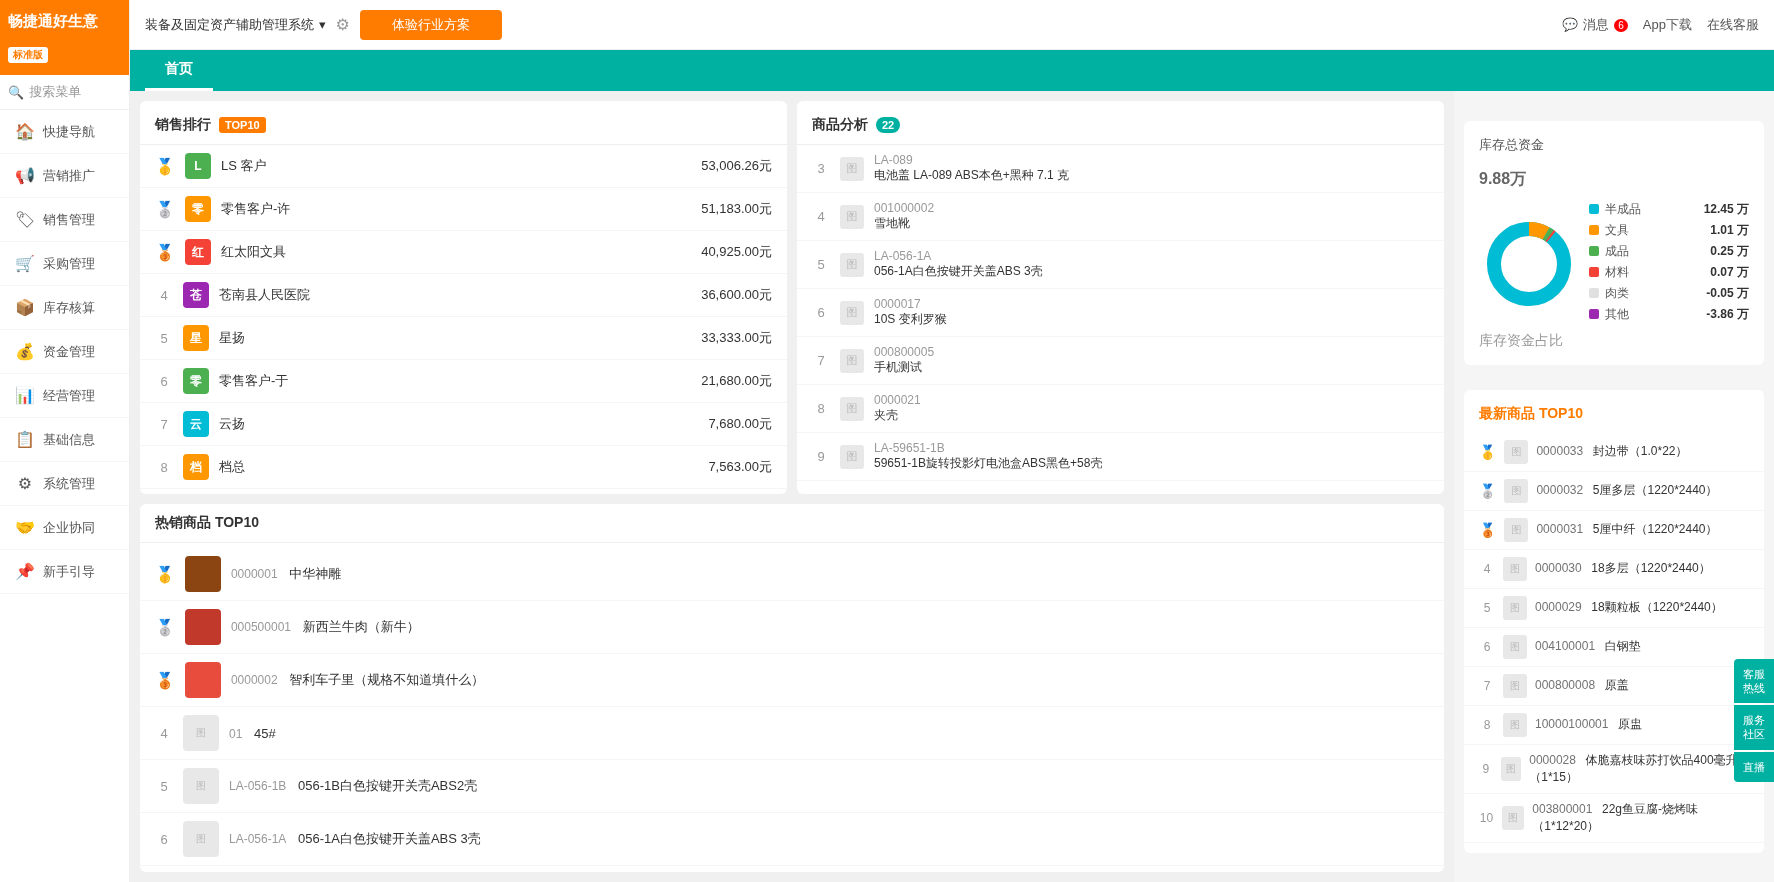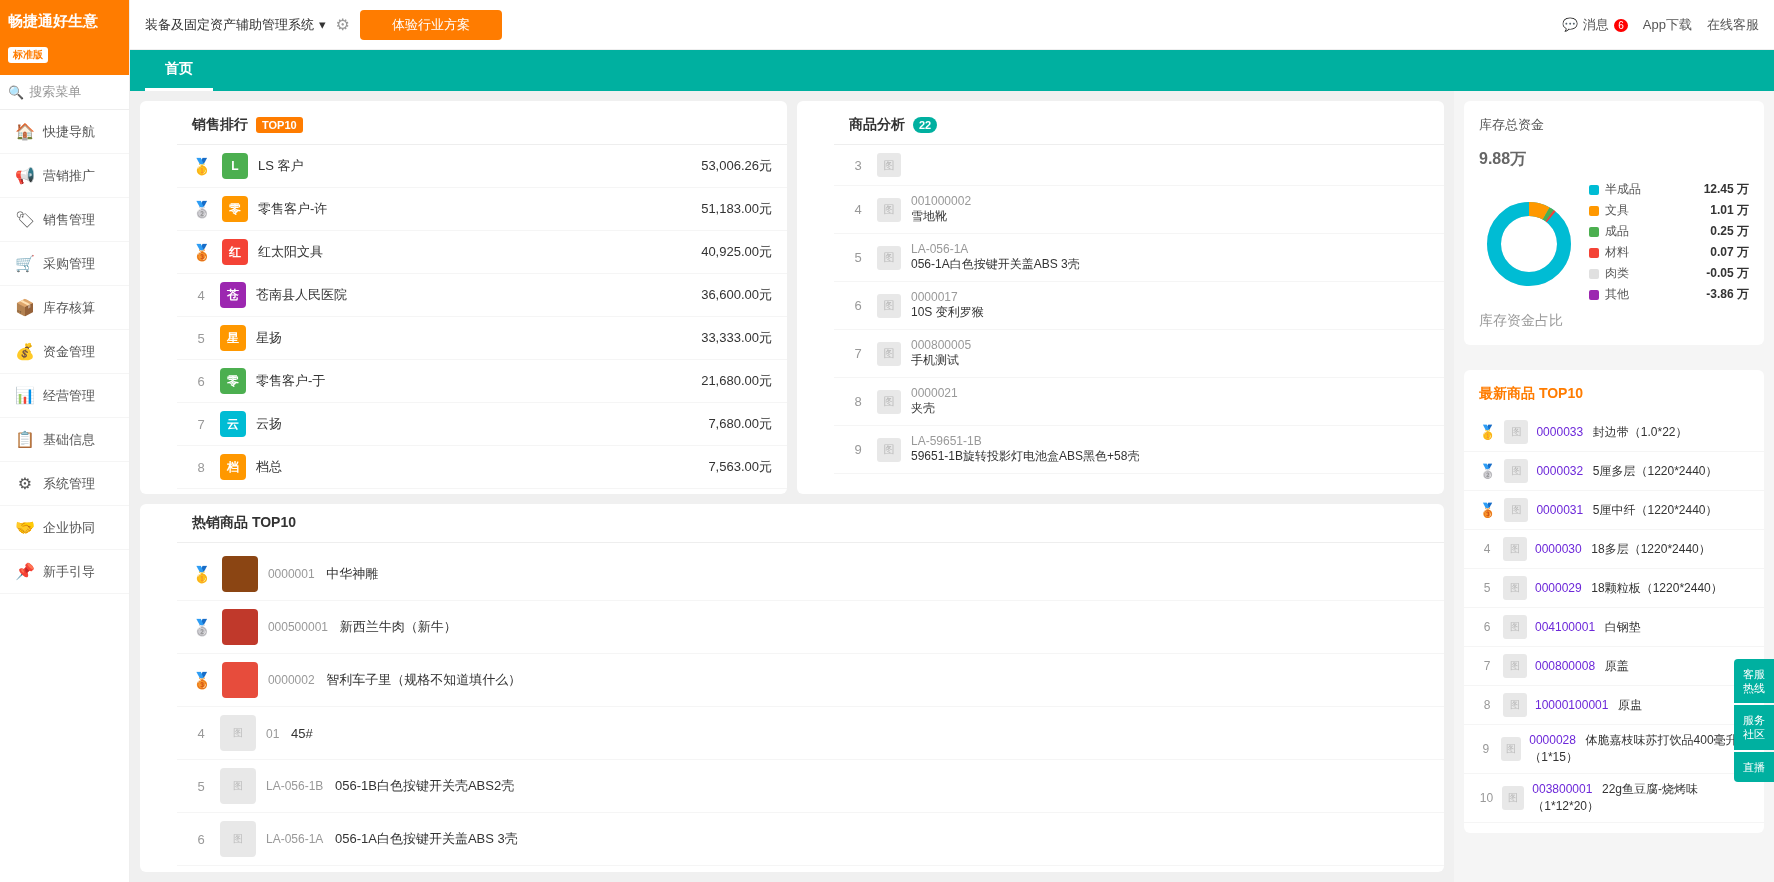--- a/index.html
+++ b/index.html
@@ -140,28 +140,28 @@
 
     .content-right {
       width: 320px;
       flex-shrink: 0;
       overflow-y: auto;
       background: #f5f5f5;
       padding: 10px;
       display: flex;
       flex-direction: column;
       gap: 25px;
+      justify-content: center;
     }
 
     
     .panel {
       background: #fff;
       border-radius: 6px;
       overflow: hidden;
-      padding-left: 37px;
     }
     .panel-header {
       padding: 10px 15px;
       font-size: 14px;
       font-weight: bold;
       color: #333;
       border-bottom: 1px solid #eee;
       display: flex;
       align-items: center;
       gap: 8px;
@@ -288,21 +288,21 @@
       width: 24px;
       height: 24px;
       border-radius: 3px;
       background: #e8e8e8;
       display: flex;
       align-items: center;
       justify-content: center;
       font-size: 10px;
       color: #bbb;
     }
-    .np-code { color: #6d28d9; font-size: 12px; }
+    .np-code { color: #737373; font-size: 12px; }
     .np-name { color: #333; font-size: 12px; }
 
     
     .float-btns {
       position: fixed;
       right: 0;
       bottom: 100px;
       display: flex;
       flex-direction: column;
       gap: 2px;
@@ -480,20 +480,24 @@
 
         <div class="col-half panel">
           <div class="rank-list" id="product-list">
               <div class="panel-header">
                 <span>商品分析</span>
                 <span class="count-badge">22</span>
               </div>
               <div class="rank-item">
     <span class="rank-num">3</span>
     <div class="np-icon" style="font-size:11px;color:#bbb;background:#e8e8e8;width:24px;height:24px;border-radius:3px;display:flex;align-items:center;justify-content:center;">图</div>
+    <div class="product-info">
+      <div class="product-code">LA-089</div>
+      <div class="product-name" style="font-size:12px;">电池盖 LA-089 ABS本色+黑种 7.1 克</div>
+    </div>
   </div>
               <div class="rank-item">
     <span class="rank-num">4</span>
     <div class="np-icon" style="font-size:11px;color:#bbb;background:#e8e8e8;width:24px;height:24px;border-radius:3px;display:flex;align-items:center;justify-content:center;">图</div>
     <div class="product-info">
       <div class="product-code">001000002</div>
       <div class="product-name" style="font-size:12px;">雪地靴</div>
     </div>
   </div>
               <div class="rank-item">

